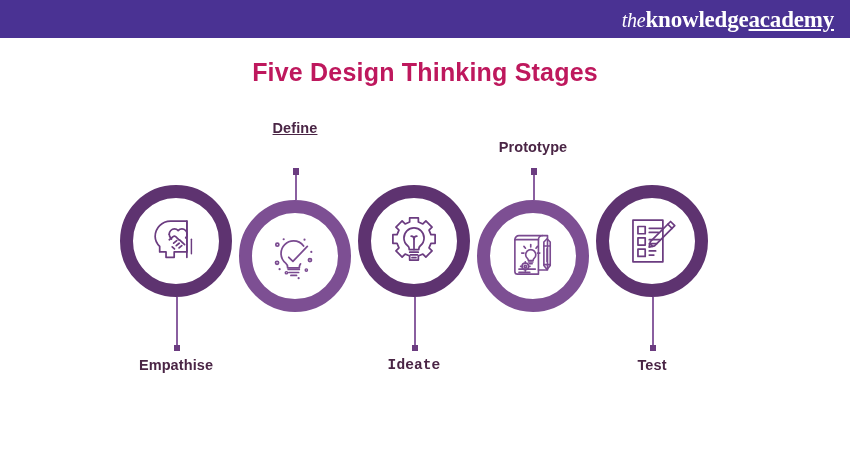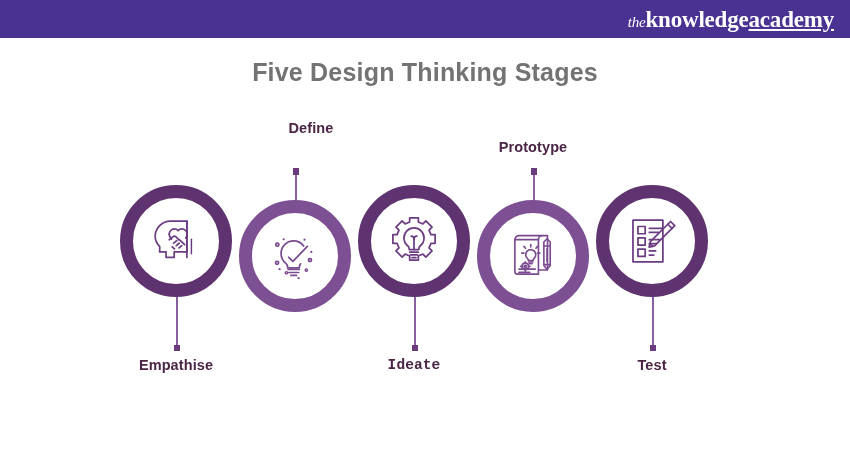--- a/index.html
+++ b/index.html
@@ -31,40 +31,40 @@
   .logo {
     font-family: "Liberation Serif", serif;
     color: #ffffff;
     font-size: 23px;
     line-height: 1;
     white-space: nowrap;
     letter-spacing: -0.2px;
   }
   .logo .logo-the {
     font-style: italic;
-    font-size: 15px;
+    font-size: 20px;
   }
   .logo .logo-knowledge {
     font-weight: 700;
   }
   .logo .logo-academy {
     font-weight: bold;
     text-decoration: underline;
   }
 
   
   .page-title {
     position: absolute;
     left: 0;
     top: 58px;
     width: 850px;
     text-align: center;
     font-size: 25px;
     font-weight: bold;
-    color: #737373;
+    color: #be185d;
     letter-spacing: 0.2px;
   }
 
   
   .diagram {
     position: absolute;
     left: 0;
     top: 0;
     width: 850px;
     height: 450px;
@@ -184,21 +184,21 @@
         <path d="M19.5 13.5 l.01 0" stroke-width="2.4"></path>
         <path d="M42.5 14 l.01 0" stroke-width="2.4"></path>
         <path d="M50 27.5 l.01 0" stroke-width="2.4"></path>
         <path d="M15 46.5 l.01 0" stroke-width="2.4"></path>
         <path d="M36 56.5 l.01 0" stroke-width="2.4"></path>
       </svg>
     </div>
     <div class="connector up" style="left:0px; top:-88px; height:32px;">
       <span class="cap"></span>
     </div>
-    <div class="stage-label" style="left:16px; top:-136px;">Define</div>
+    <div class="stage-label" style="left:0px; top:-136px;text-decoration:underline;">Define</div>
   </div>
 
   <div class="stage" style="left:414px; top:241px;">
     <div class="circle dark">
       <svg class="icon-svg" viewBox="0 0 64 64" fill="none" stroke="#6B3C80" stroke-width="1.9" stroke-linecap="round" stroke-linejoin="round">
         <path d="M27.2 6.5 h9.6 v4.6 l5 2.1 3.3-3.3 6.8 6.8 -3.3 3.3 2.1 5 h4.6 v9.6 h-4.6 l-2.1 5 3.3 3.3 -6.8 6.8 -3.3-3.3 -5 2.1 v4.6 h-9.6 v-4.6 l-5-2.1 -3.3 3.3 -6.8-6.8 3.3-3.3 -2.1-5 h-4.6 v-9.6 h4.6 l2.1-5 -3.3-3.3 6.8-6.8 3.3 3.3 5-2.1 Z"></path>
         <path d="M32 17.6 c-6.1 0-11.1 5-11.1 11.1 0 3.5 1.6 6.5 4.1 8.5 1.1 .9 1.7 2.1 1.7 3.5 l0 .7 h10.6 l0-.7 c0-1.4 .6-2.6 1.7-3.5 2.5-2 4.1-5 4.1-8.5 0-6.1-5-11.1-11.1-11.1 Z"></path>
         <path d="M27.3 44.3 h9.4"></path>
         <path d="M28 47.4 h8"></path>
         <path d="M29.8 50.4 h4.4"></path>

